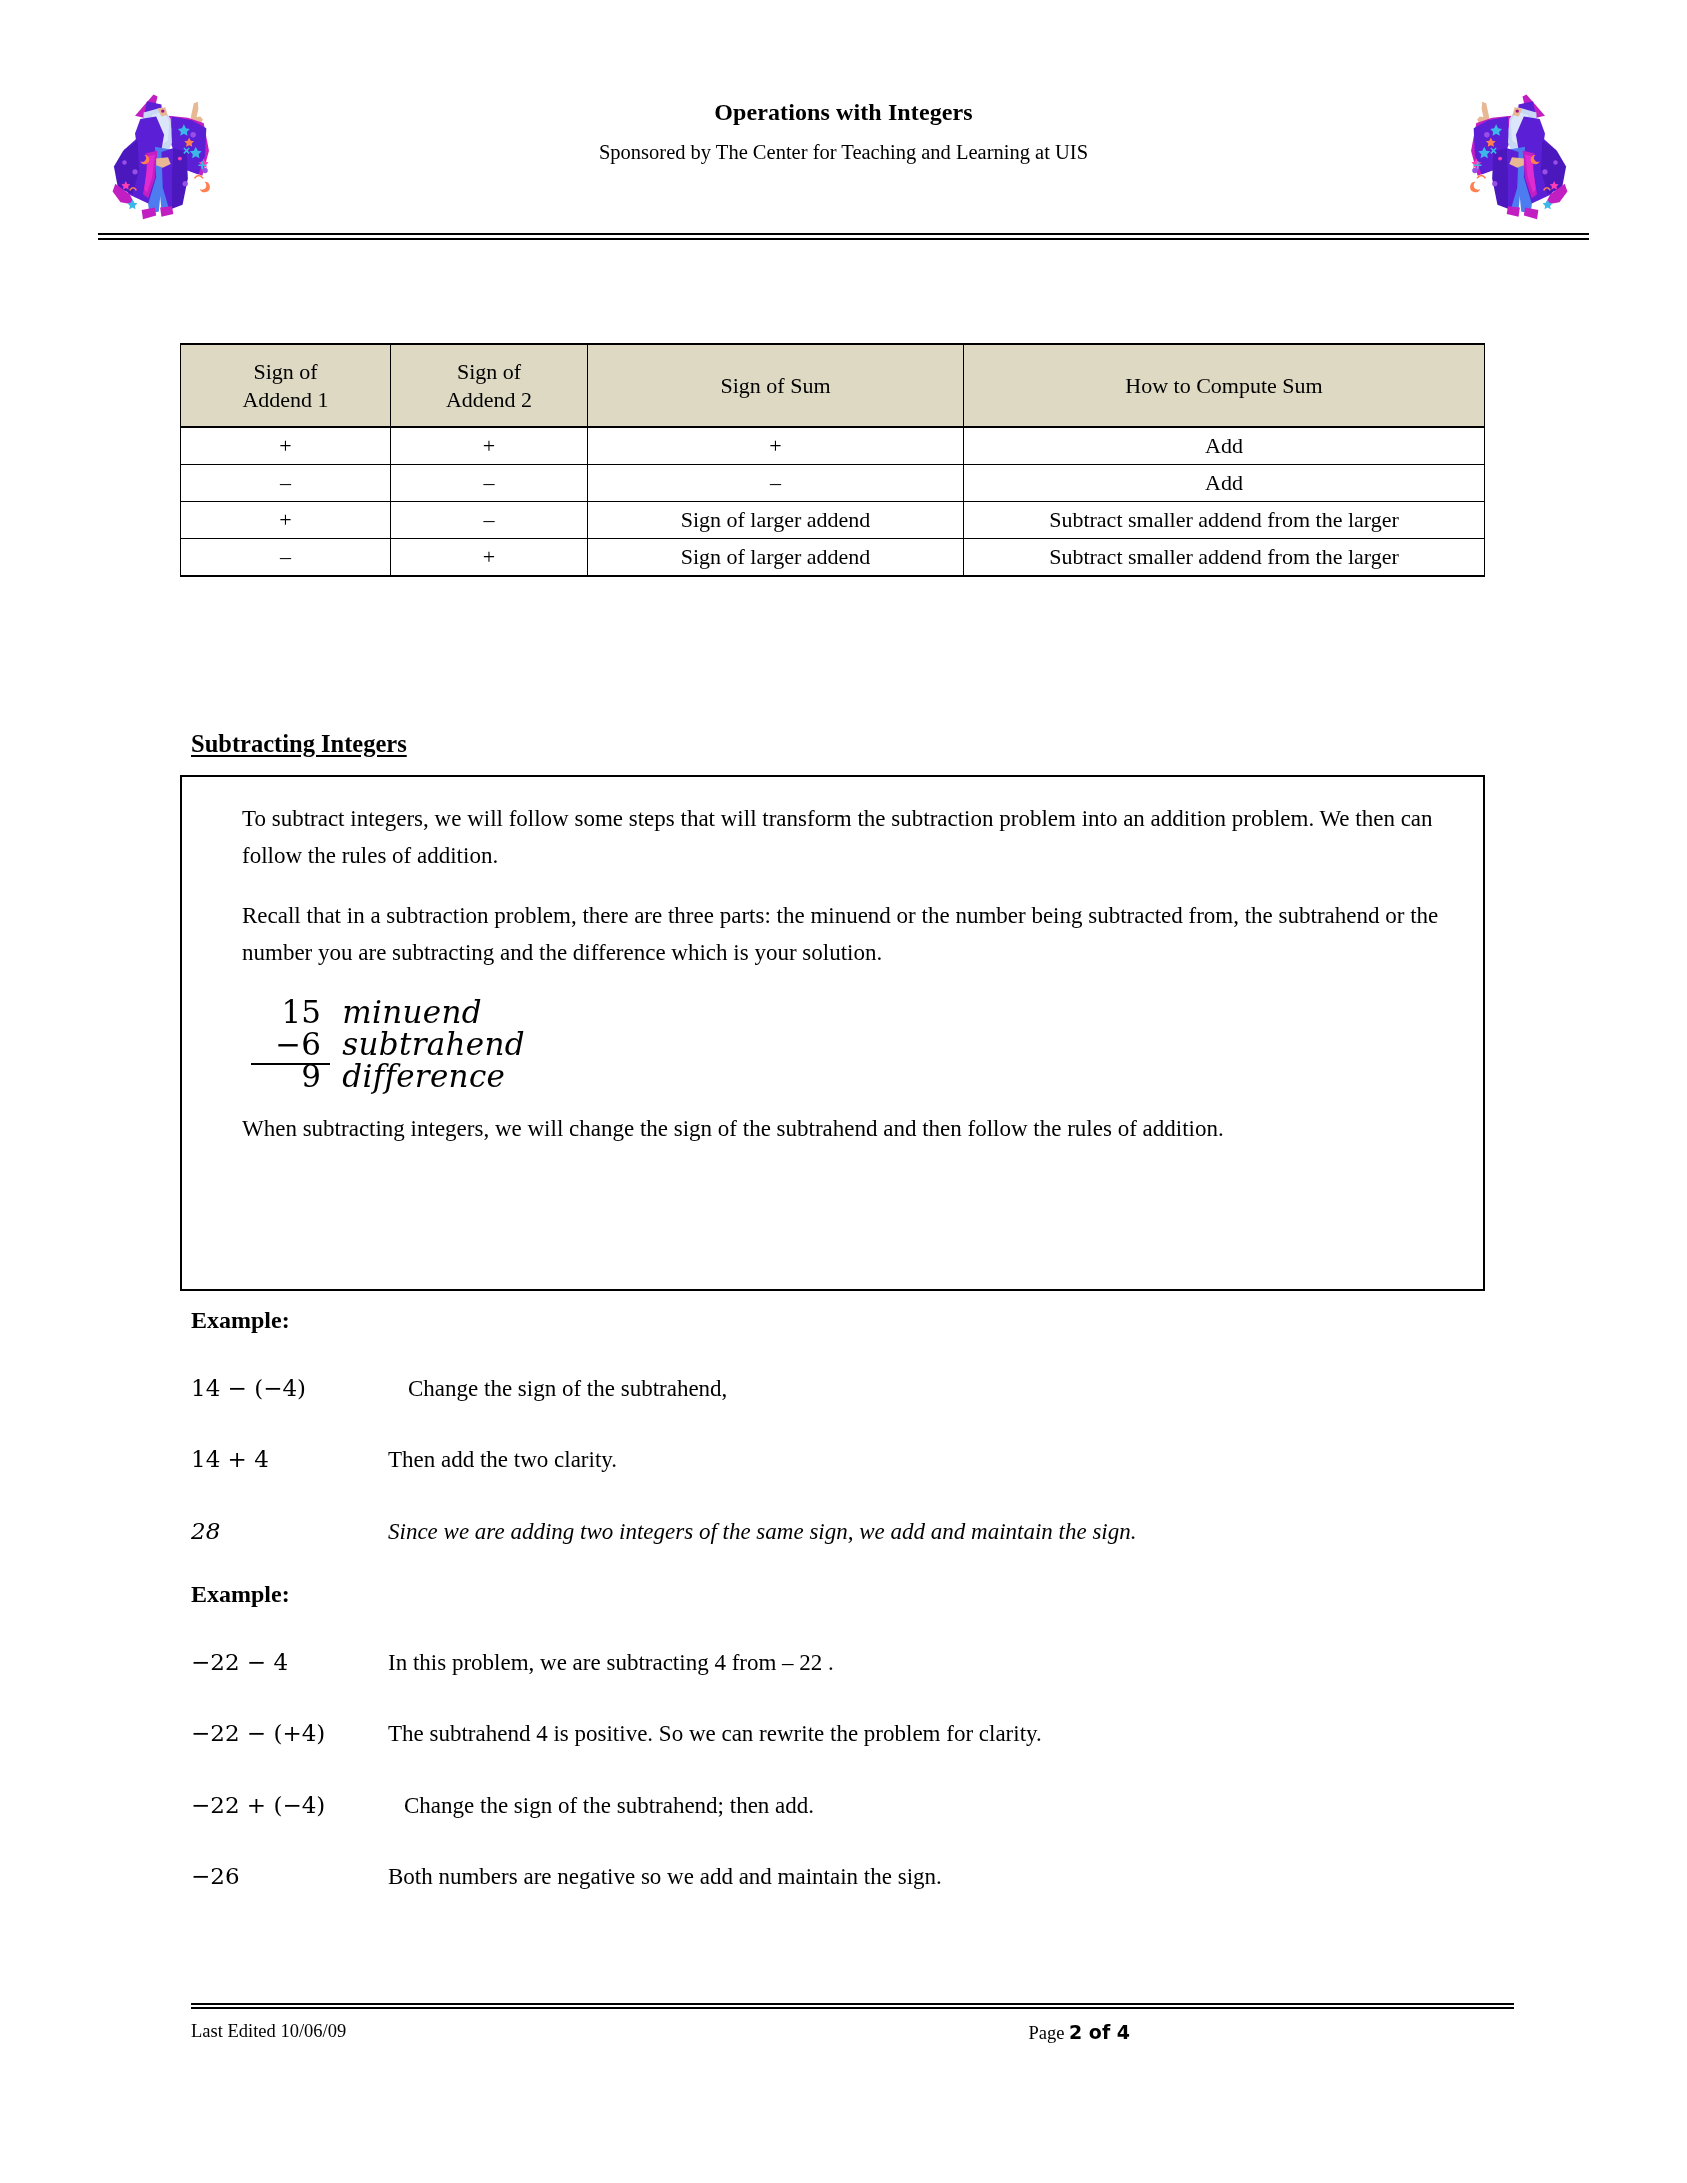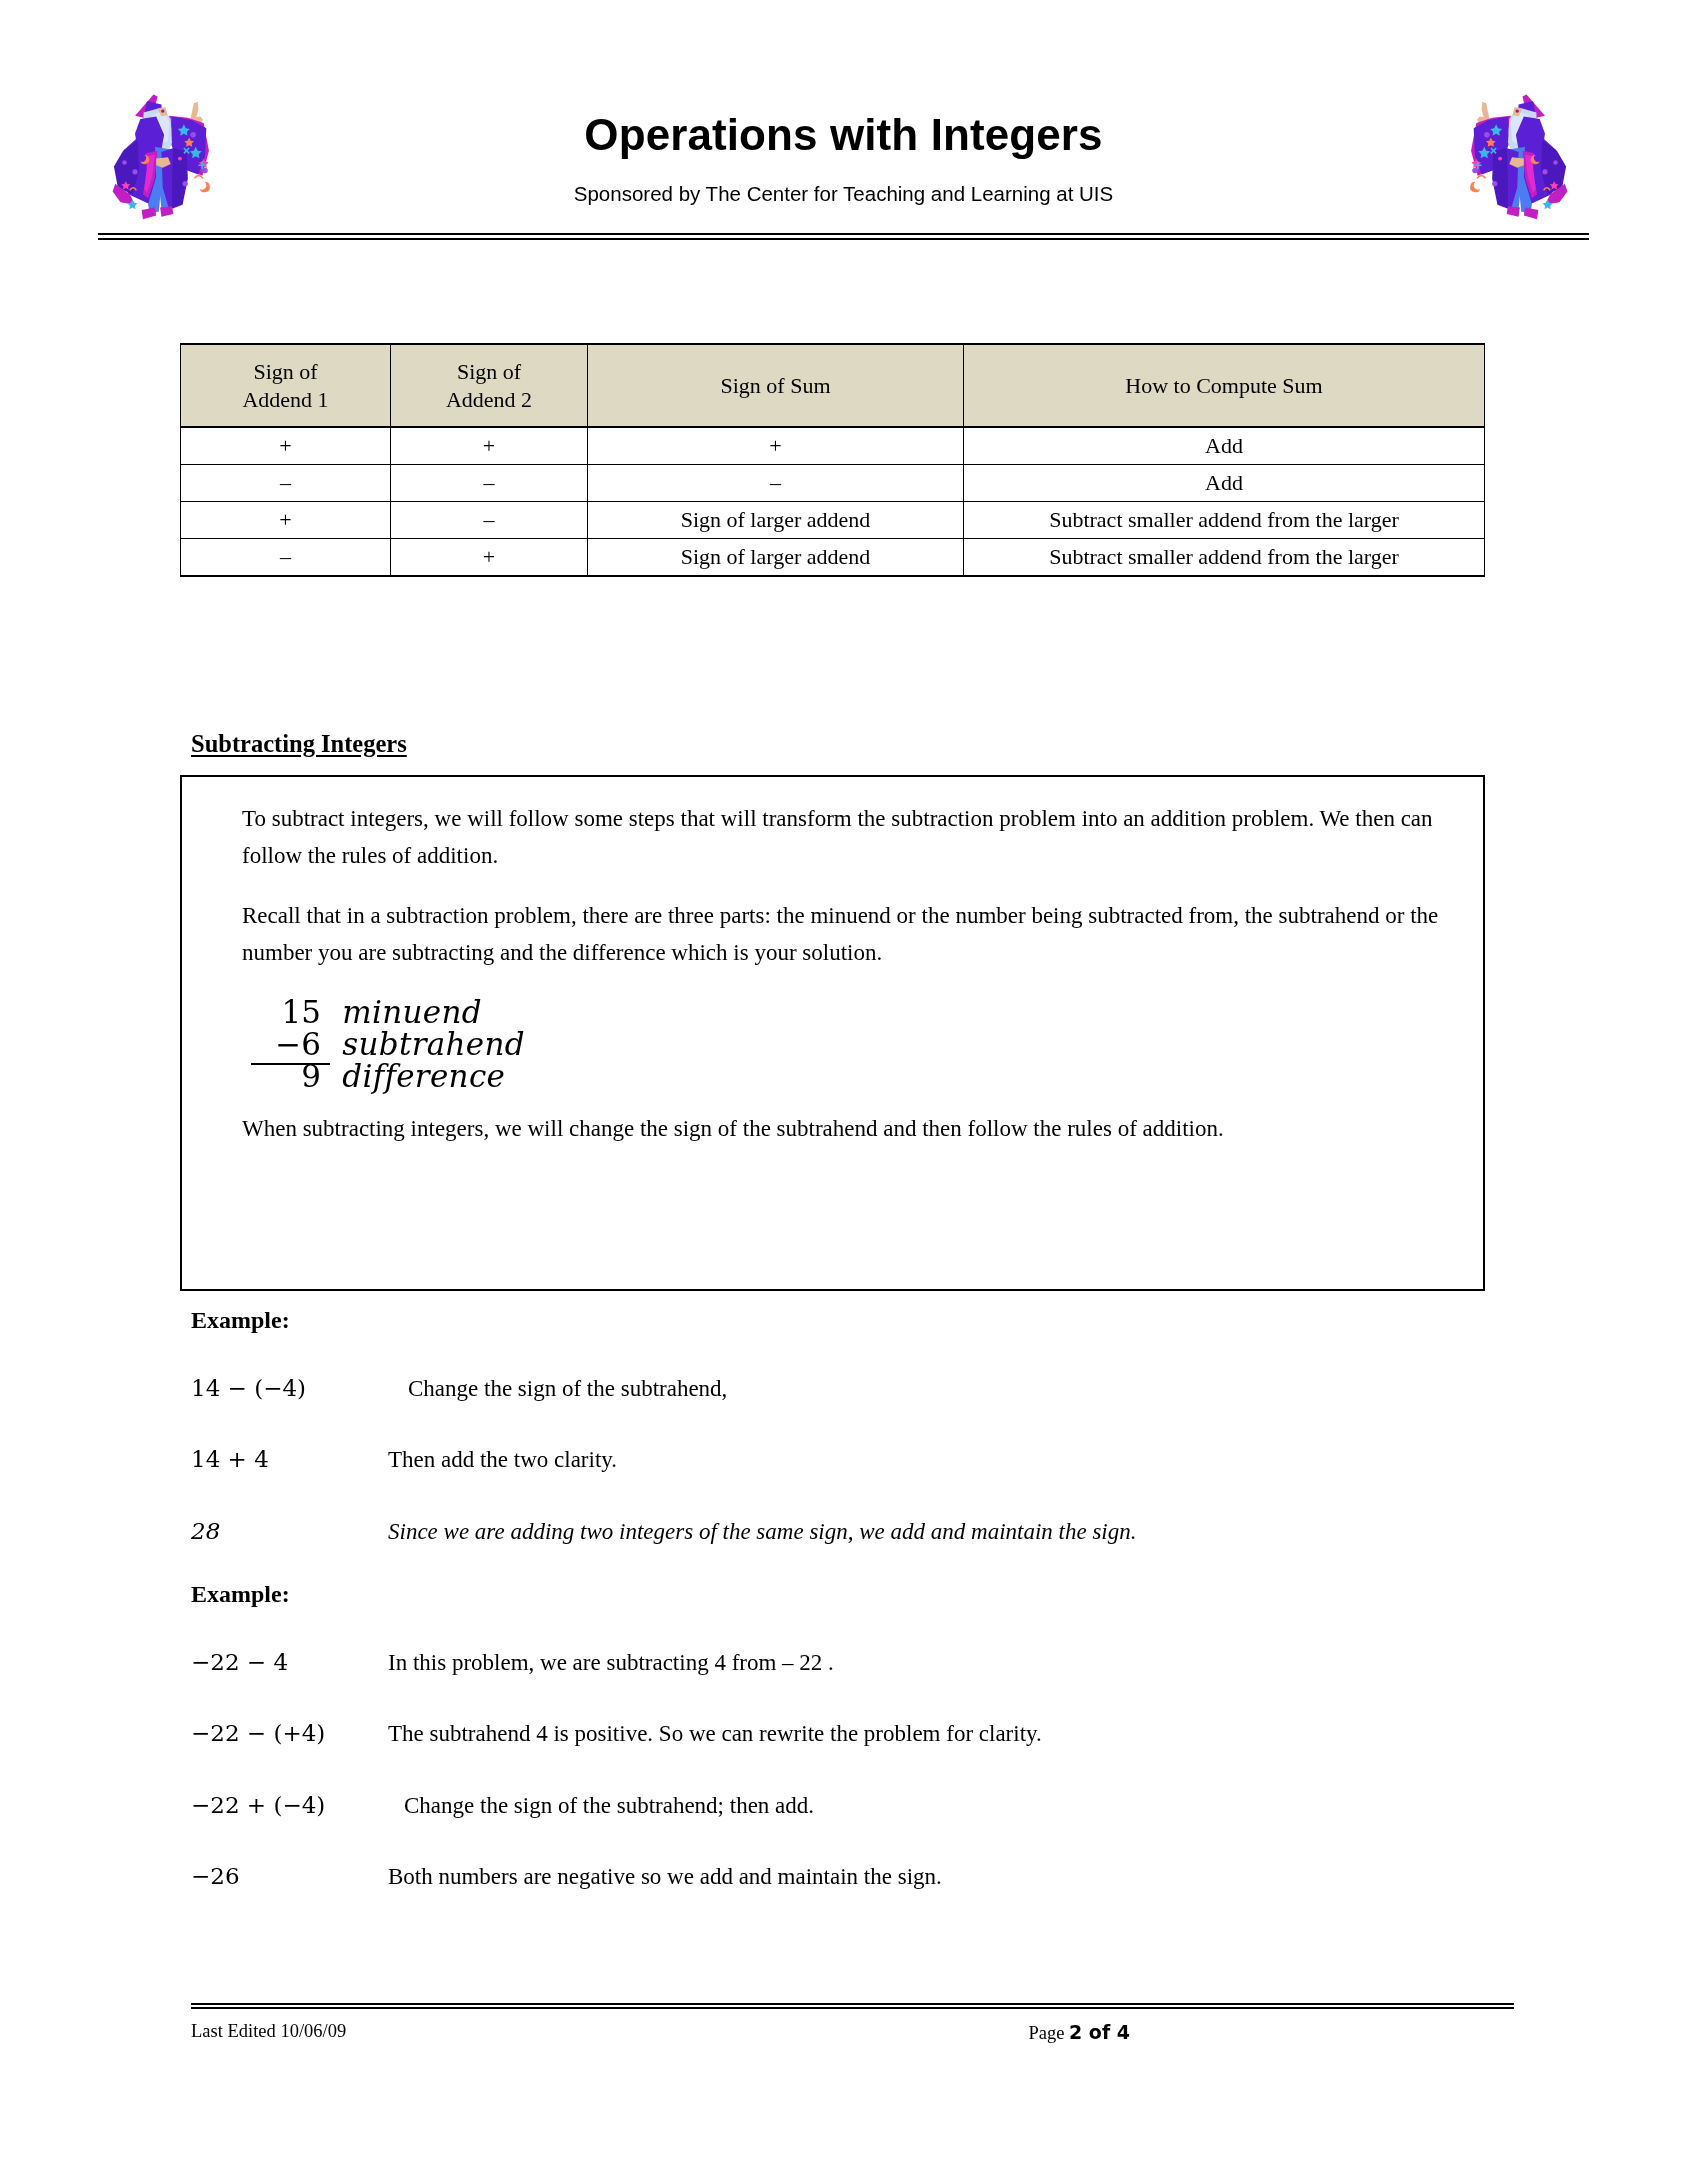--- a/index.html
+++ b/index.html
@@ -32,32 +32,32 @@
     height: 251px;
   }
   .header-center {
     position: absolute;
     left: 0;
     top: 99px;
     width: 1687px;
     text-align: center;
   }
   .doc-title {
-    font-family: Liberation Sans, sans-serif;
-    font-size: 44px;
+    font-family: Liberation Serif, serif;
+    font-size: 24px;
     font-weight: bold;
     letter-spacing: 0.1px;
     line-height: 1.1;
-    margin: 12px;
+    margin: 0;
   }
   .doc-subtitle {
-    font-family: Liberation Sans, sans-serif;
+    font-family: Liberation Serif, serif;
     font-size: 20.5px;
     line-height: 1.2;
-    margin-top: 23px;
+    margin-top: 15px;
     text-align: center;
   }
   .header-rule {
     position: absolute;
     left: 98px;
     top: 233px;
     width: 1491px;
     border-top: 2.6px solid #000;
     border-bottom: 2.6px solid #000;
     height: 3.3px;

